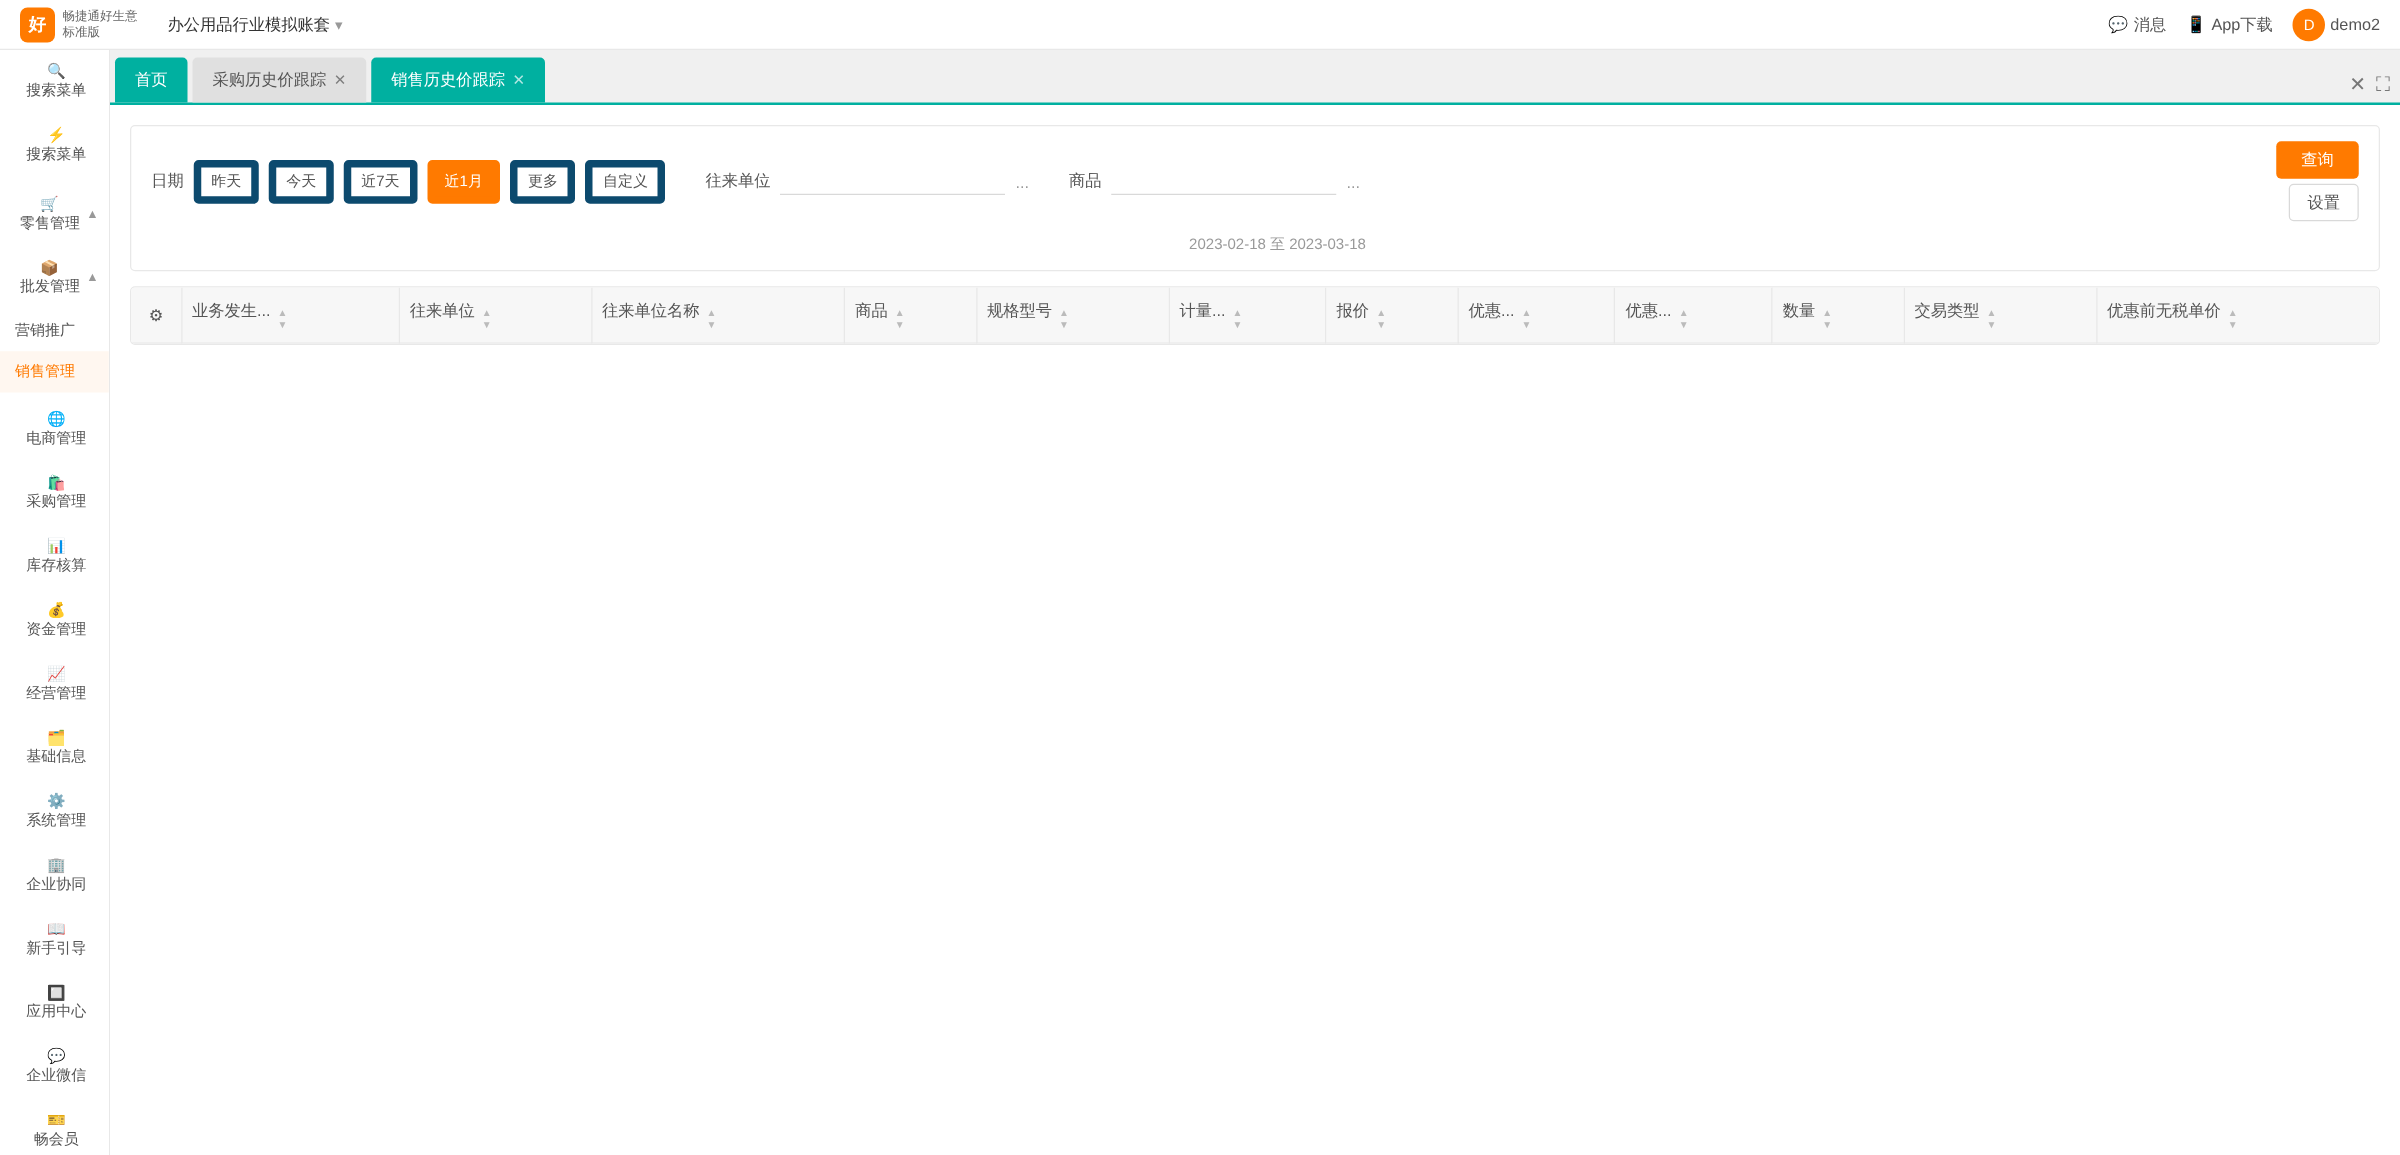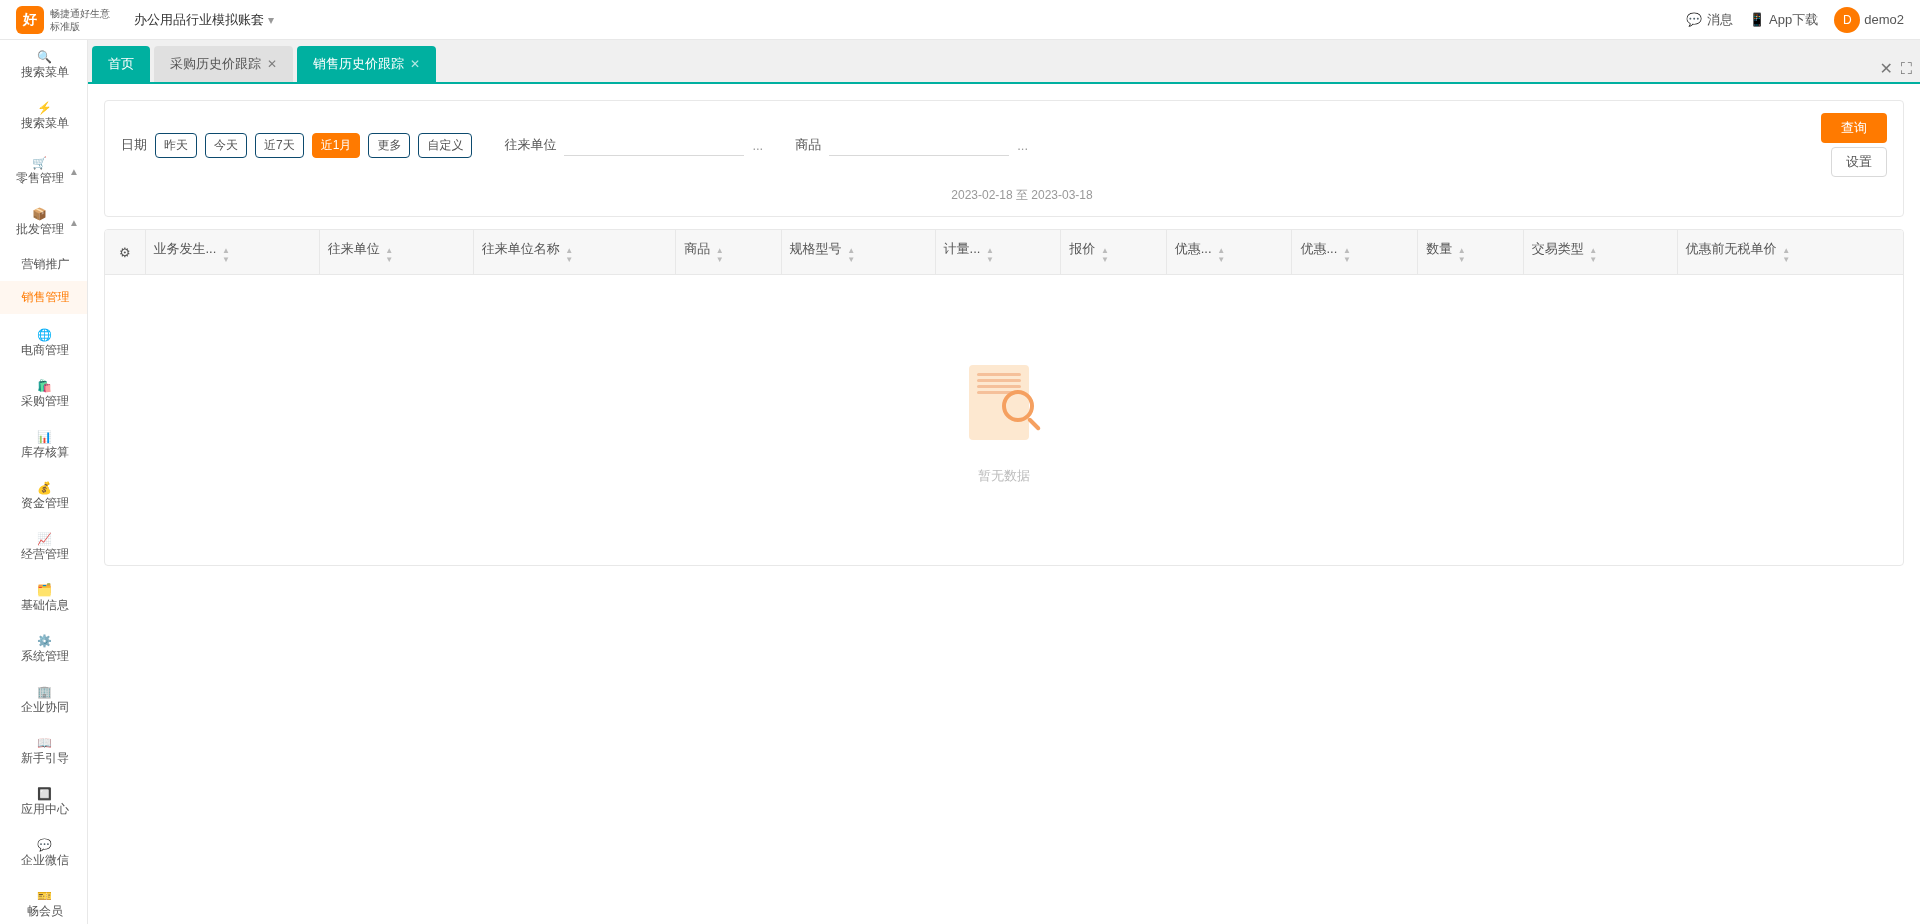--- a/index.html
+++ b/index.html
@@ -54,21 +54,21 @@
       padding: 10px 4px;
       cursor: pointer;
       color: #555;
       font-size: 12px;
       text-align: center;
       transition: all 0.2s;
       border-left: 3px solid transparent;
     }
     .sidebar-group-label { display: flex; flex-direction: column; align-items: center; flex: 1; }
     .sidebar-sub-item {
-      display: flex; align-items: center; justify-content: center;
+      display: flex; align-items: center; 
       padding: 8px 8px 8px 12px;
       cursor: pointer; color: #555; font-size: 12px;
       width: 100%;
     }
     .sidebar-sub-item.active { color: #ff7a00; background: #fff7f0; }
     .sidebar-divider { height: 1px; background: #f0f0f0; margin: 2px 0; }
 
     
     .content-area { flex: 1; display: flex; flex-direction: column; overflow: hidden; }
 
@@ -122,21 +122,21 @@
       border-radius: 4px;
       margin-bottom: 12px;
       display: flex;
       align-items: center;
       gap: 16px;
       flex-wrap: wrap;
     }
     .filter-row { display: flex; align-items: center; gap: 8px; flex-wrap: wrap; width: 100%; }
     .filter-label { color: #555; font-size: 13px; white-space: nowrap; }
     .date-btn {
-      padding: 3px 8px; border-radius: 4px; border: 1px solid #0c4a6e;
+      padding: 3px 8px; border-radius: 4px; border: 6px solid #0c4a6e;
       cursor: pointer; font-size: 12px; color: #555; background: #fff;
     }
     .date-btn.active { background: #ff7a00; color: #fff; border-color: #ff7a00; }
     .date-range { font-size: 12px; color: #999; margin-left: 4px; }
     .filter-input {
       border: none; border-bottom: 1px solid #d9d9d9;
       padding: 3px 4px; font-size: 13px; color: #333;
       outline: none; width: 180px; background: transparent;
     }
     .filter-dots { color: #999; font-size: 13px; cursor: pointer; }
@@ -473,24 +473,17 @@
                     <span class="th-sort-up">▲</span>
                     <span class="th-sort-down">▼</span>
                   </span>
               </th>
             </tr>
           </thead>
           <tbody id="table-body">
           </tbody>
         </table>
 
-        <div class="empty-state">
-          <div class="empty-illustration">
-            <div class="doc-shape"></div>
-            <div class="magnify-shape"></div>
-          </div>
-          <span class="empty-text">暂无数据</span>
-        </div>
       </div>
 
     </div>
   </div>
 </div>
 
 </body></html>

